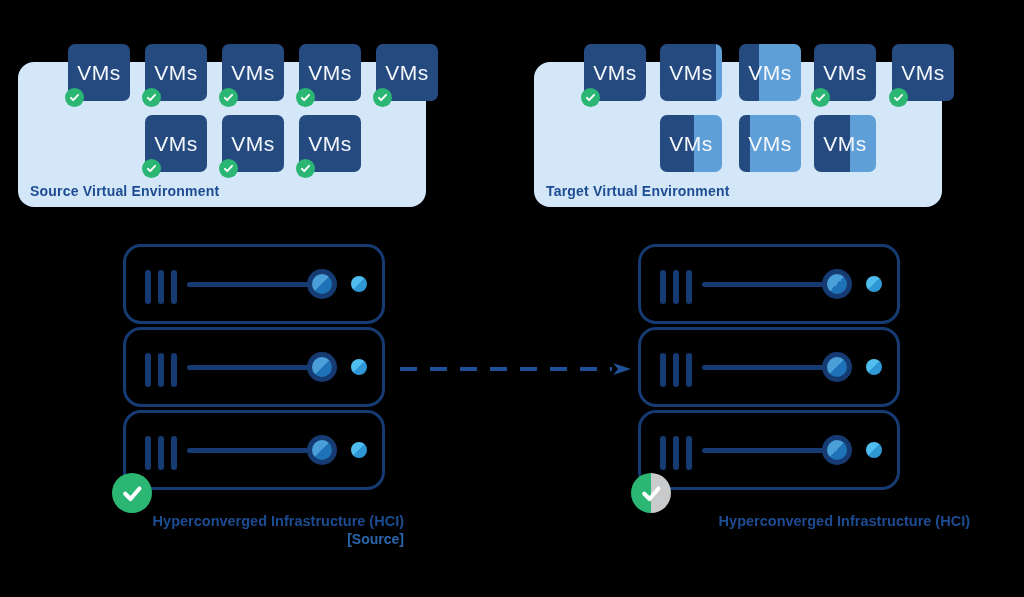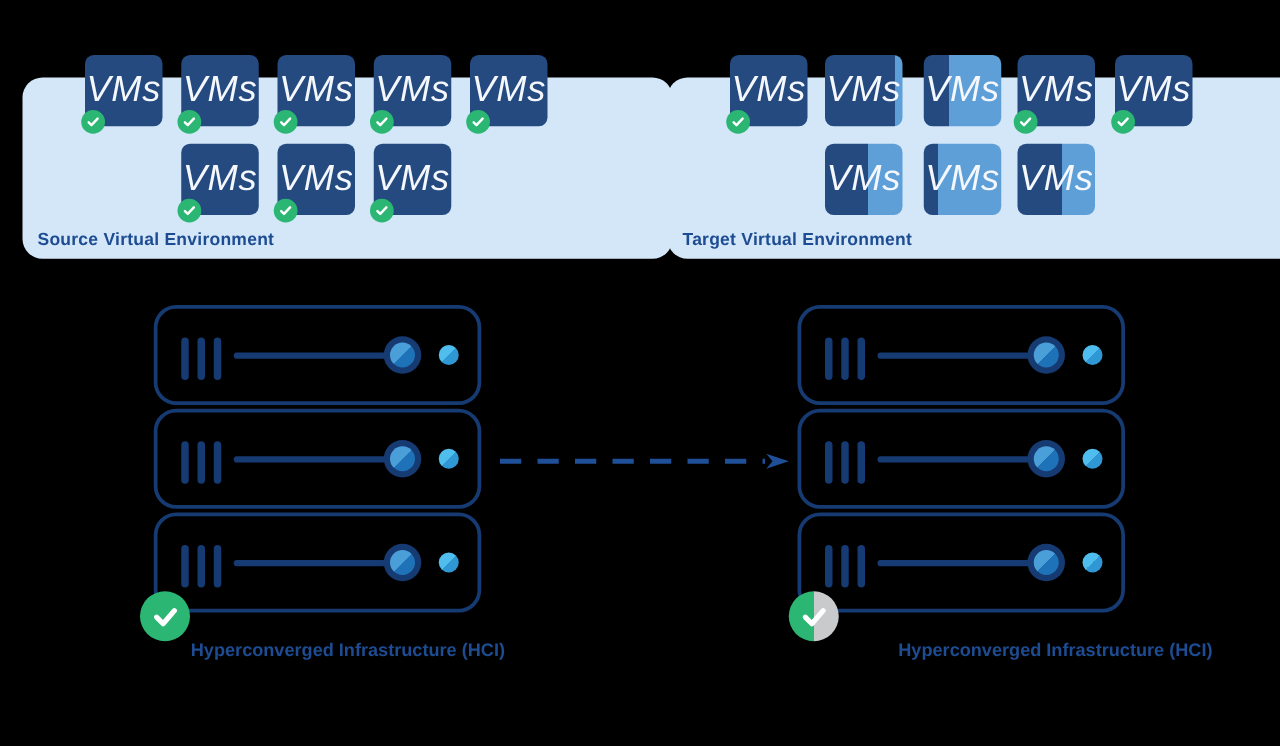--- a/index.html
+++ b/index.html
@@ -19,35 +19,35 @@
     --dot-dark:#2F97D3;
     --page-bg:#000000;
   }
   html,body{margin:0;padding:0;background:var(--page-bg);}
   .canvas{
     position:relative;width:1024px;height:597px;overflow:hidden;
     background:var(--page-bg);
     font-family:"Liberation Sans","DejaVu Sans",sans-serif;
   }
   .env-panel{
-    position:absolute;top:62px;width:484px;height:145px;
-    background:var(--panel-bg);border-radius:16px;padding-left:36px;
+    position:absolute;top:62px;width:408px;height:145px;
+    background:var(--panel-bg);border-radius:16px;
   }
   .env-label{
     position:absolute;left:12px;bottom:8px;
     font-size:14px;font-weight:bold;color:var(--label-blue);
     letter-spacing:.2px;white-space:nowrap;
   }
   .vm-box{
     position:absolute;width:62px;height:57px;border-radius:7px;
     display:flex;align-items:center;justify-content:center;
     background:var(--vm-dark);
   }
   .vm-box .vm-text{
-    color:var(--vm-text);font-size:29px;line-height:1;letter-spacing:.5px;font-style:italic;
+    color:var(--vm-text);font-size:21px;line-height:1;letter-spacing:.5px;
   }
   .vm-check{
     position:absolute;left:-3px;top:44px;width:19px;height:19px;border-radius:50%;
     background:var(--check-green);display:flex;align-items:center;justify-content:center;
   }
   .server{
     position:absolute;width:262px;height:80px;box-sizing:border-box;
     border:3px solid var(--outline-navy);border-radius:18px;background:transparent;
   }
   .server .slot-bars{position:absolute;left:19px;top:23px;display:flex;gap:7px;}
@@ -284,19 +284,20 @@
 
   <div class="arrow-wrap">
     <svg width="236" height="18">
       <line x1="2" y1="9" x2="214" y2="9" stroke="var(--arrow-blue)" stroke-width="4" stroke-dasharray="17 13"></line>
       <path d="M215,3 L233,9 L215,15 L220,9 Z" fill="var(--arrow-blue)"></path>
     </svg>
   </div>
 
   <div class="hci-label" style="left:104px;width:300px">
     <div class="line1">Hyperconverged Infrastructure (HCI)</div>
+    <div class="line2">[Source]</div>
   </div>
 
   <div class="hci-label" style="left:570px;width:400px">
     <div class="line1">Hyperconverged Infrastructure (HCI)</div>
   </div>
 
 </div>
 
 </body></html>

